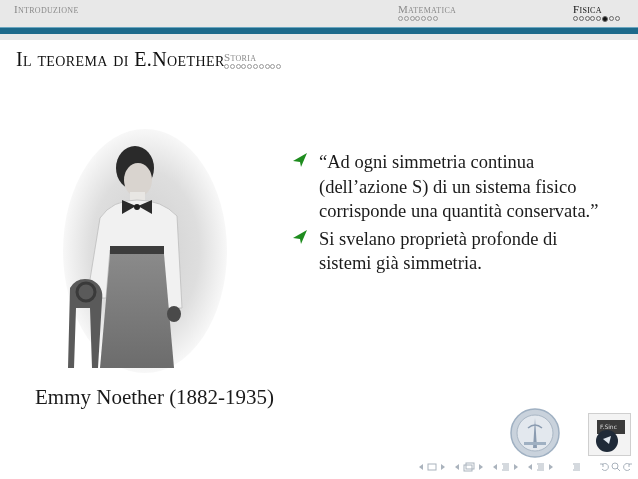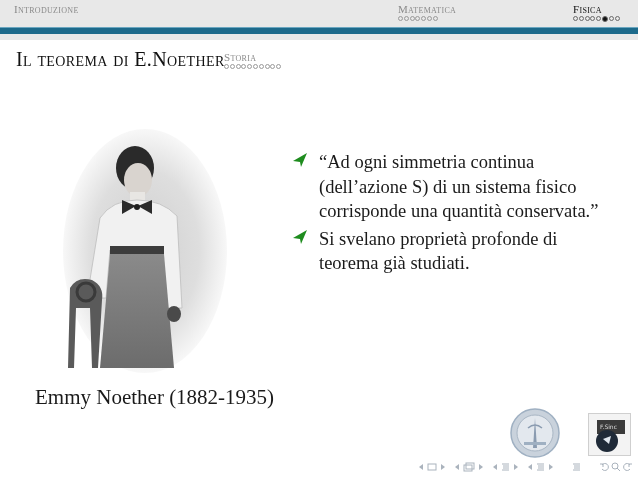--- a/index.html
+++ b/index.html
@@ -170,21 +170,21 @@
   <li>
     <svg class="arrow" viewBox="0 0 16 16">
         <path d="M1 9 L15 1 L9 15 L8 10 Z" fill="#1e8c1e"></path>
       </svg>
     <span>“Ad ogni simmetria continua (dell’azione S) di un sistema fisico corrisponde una quantità conservata.”</span>
   </li>
   <li>
     <svg class="arrow" viewBox="0 0 16 16">
         <path d="M1 9 L15 1 L9 15 L8 10 Z" fill="#1e8c1e"></path>
       </svg>
-    <span>Si svelano proprietà profonde di teorema già studiati.</span>
+    <span>Si svelano proprietà profonde di sistemi già simmetria.</span>
   </li>
 </ul>
 
 <div class="logo-seal">
   <svg width="50" height="50" viewBox="0 0 50 50">
     <circle cx="25" cy="25" r="24" fill="#c9d2dc" stroke="#9fb0c2" stroke-width="1.5"></circle>
     <circle cx="25" cy="25" r="18" fill="#e3e8ee" stroke="#a9b6c4" stroke-width="1"></circle>
     <path d="M25 10 L27 40 L23 40 Z" fill="#8a9bb0"></path>
     <path d="M18 20 Q25 14 32 20" stroke="#8a9bb0" stroke-width="1.5" fill="none"></path>
     <rect x="14" y="34" width="22" height="3" fill="#9fb0c2"></rect>

